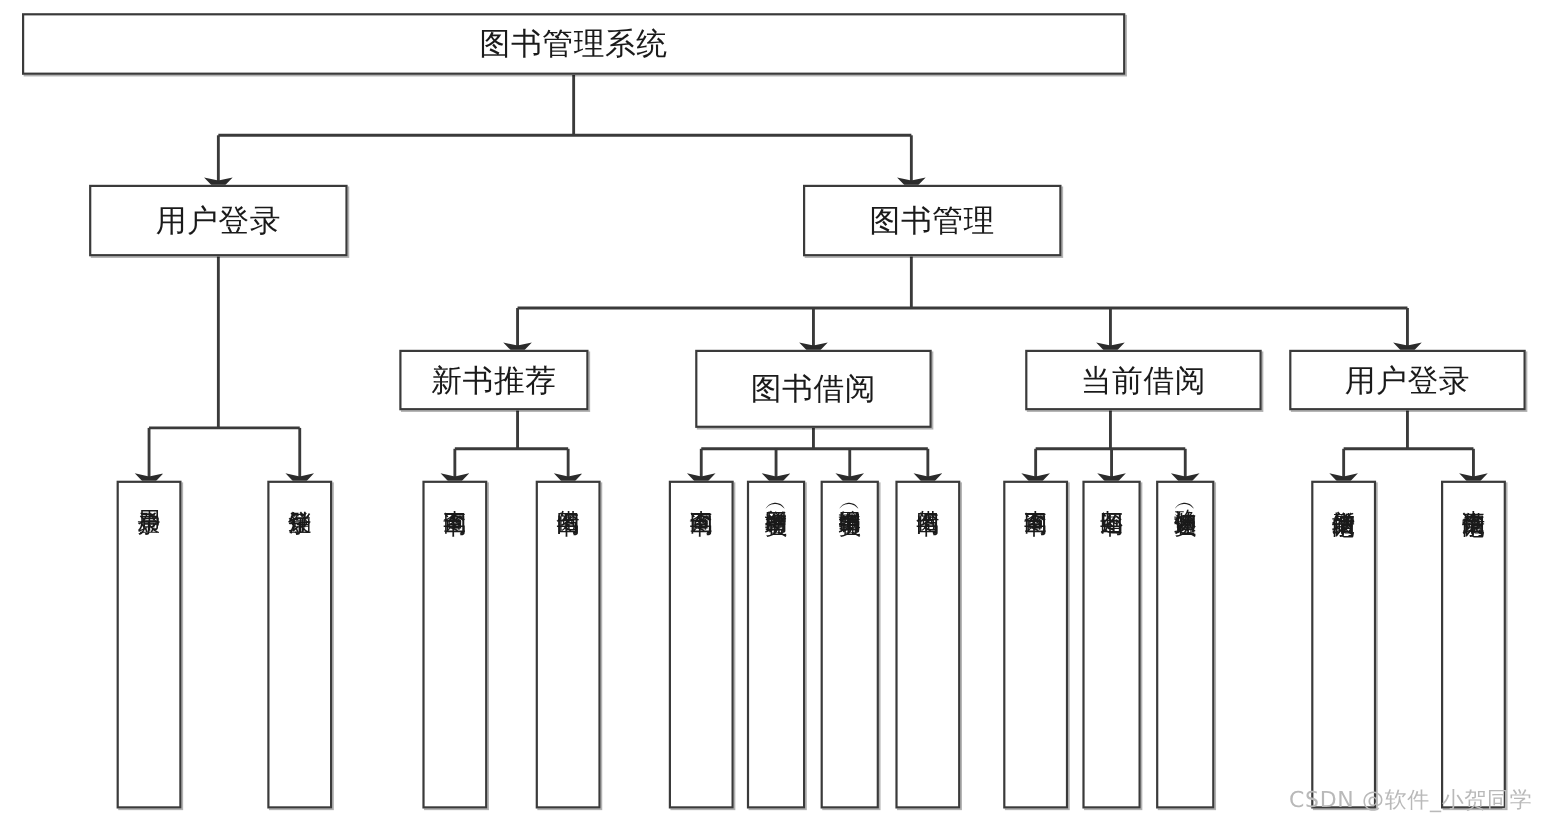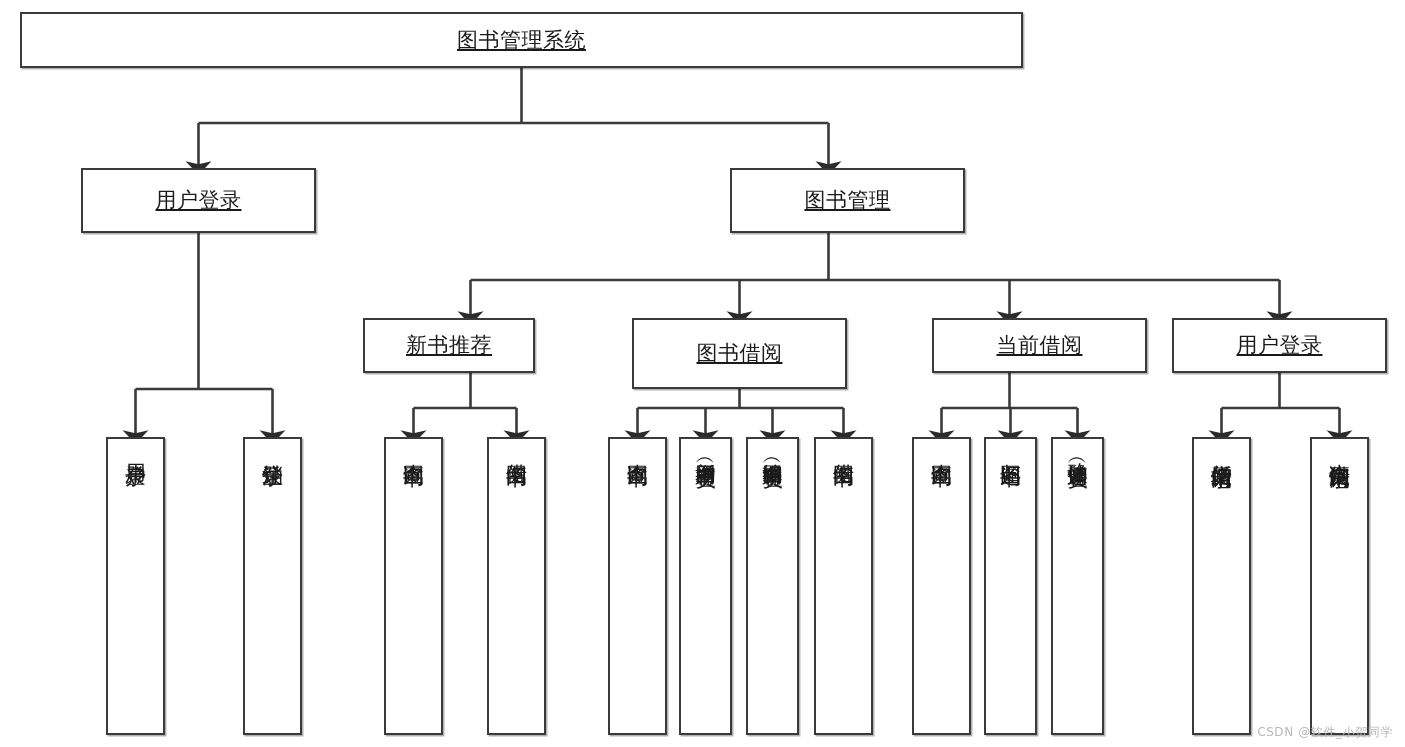--- a/index.html
+++ b/index.html
@@ -35,23 +35,22 @@
     justify-content: center;
     color: #1a1a1a;
   }
   .node .lbl {
     display: block;
     text-align: center;
     line-height: 1.18;
     white-space: nowrap;
   }
   .node.horiz .lbl {
-    font-size: 21px;
+    font-size: 28px;
     letter-spacing: 0.5px;
-    text-decoration: underline;
   }
   .node.vert {
     align-items: flex-start;
     justify-content: center;
     padding-top: 8px;
   }
   .node.vert .lbl {
     writing-mode: vertical-rl;
     text-orientation: upright;
     font-size: 21px;
@@ -59,21 +58,21 @@
     letter-spacing: 1px;
     white-space: nowrap;
   }
   .node.vert.tall .lbl {
     font-size: 20px;
   }
   .watermark {
     position: absolute;
     right: 12px;
     bottom: 6px;
-    font-size: 12px;
+    font-size: 20px;
     color: #b9b9b9;
     letter-spacing: 0.6px;
     white-space: nowrap;
     pointer-events: none;
   }
 </style>
 </head>
 <body>
 
 <div id="stage">

